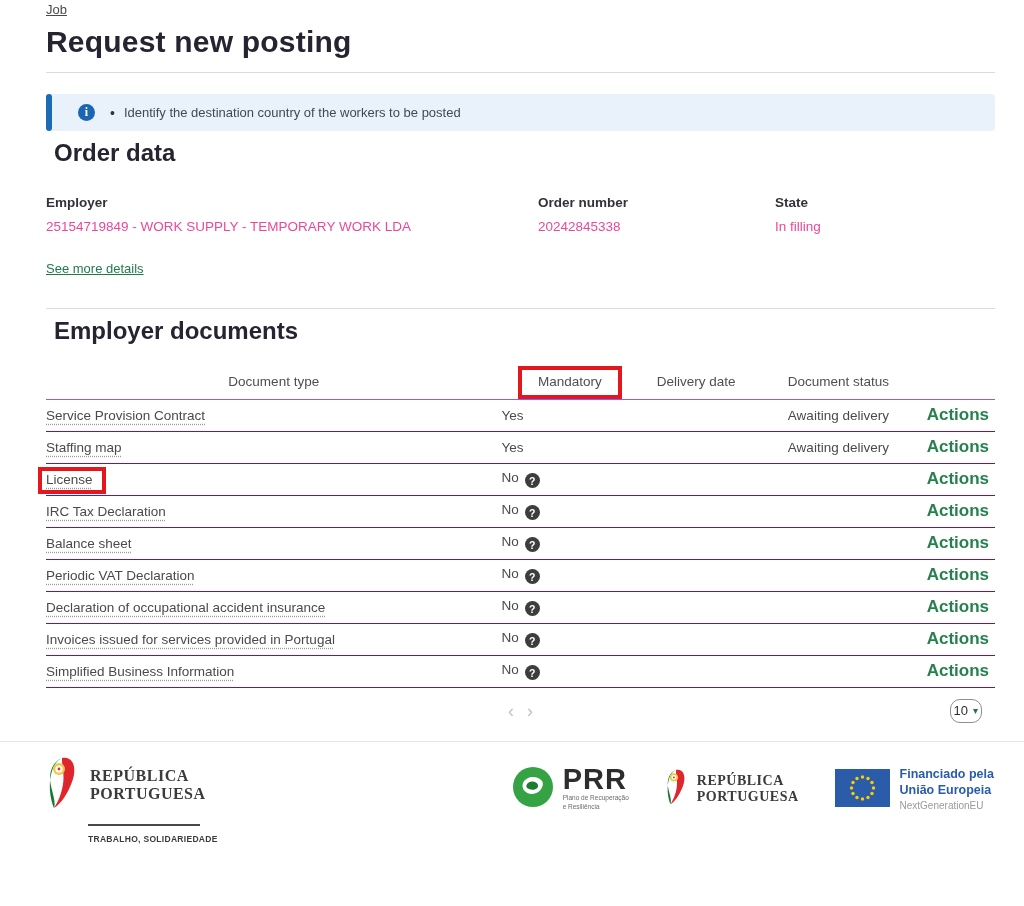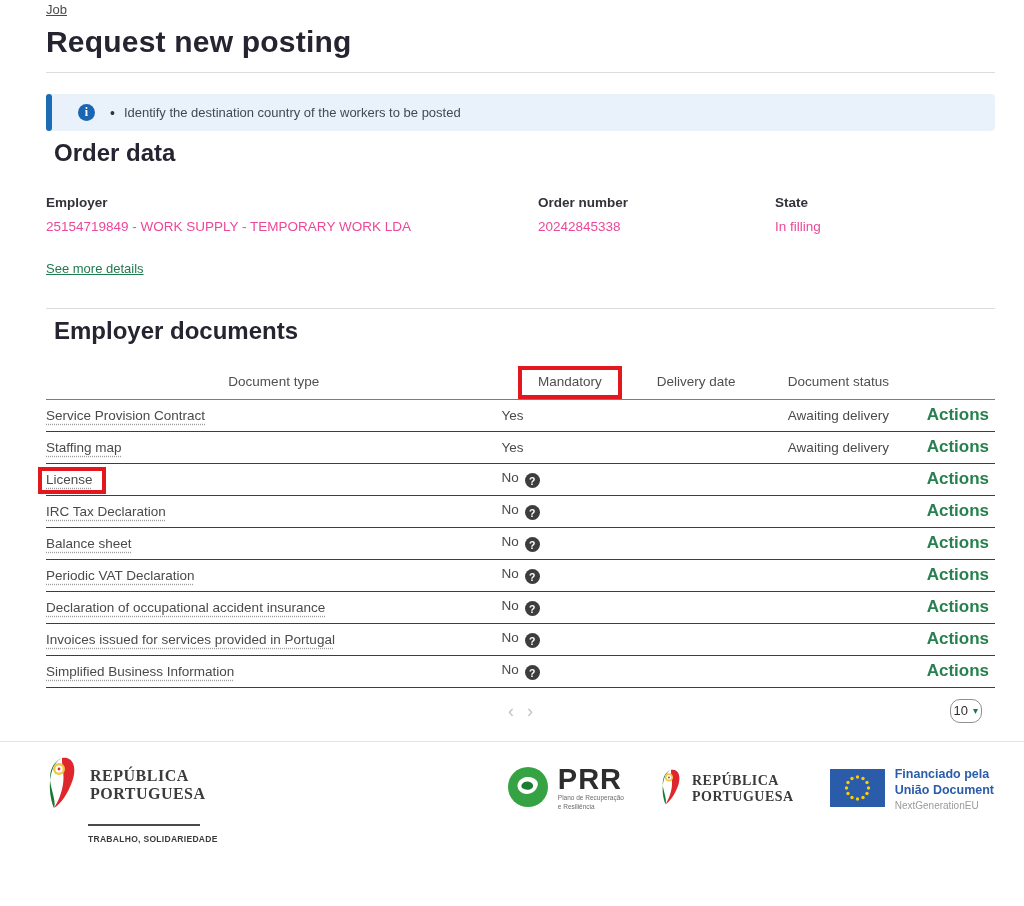--- a/index.html
+++ b/index.html
@@ -362,19 +362,19 @@
             <circle cx="18" cy="24.5" r="1.7"></circle>
               <circle cx="16.5" cy="19" r="1.7"></circle>
             <circle cx="18" cy="13.5" r="1.7"></circle>
               <circle cx="22" cy="9.5" r="1.7"></circle>
           </g>
         </svg>
       </span>
       <div>
         <div class="eu-text-funded">
           <div>Financiado pela</div>
-          <div>União Document</div>
+          <div>União Europeia</div>
         </div>
         <div class="eu-text-program">NextGenerationEU</div>
       </div>
     </div>
   </div>
 </footer>
 
 </body></html>

